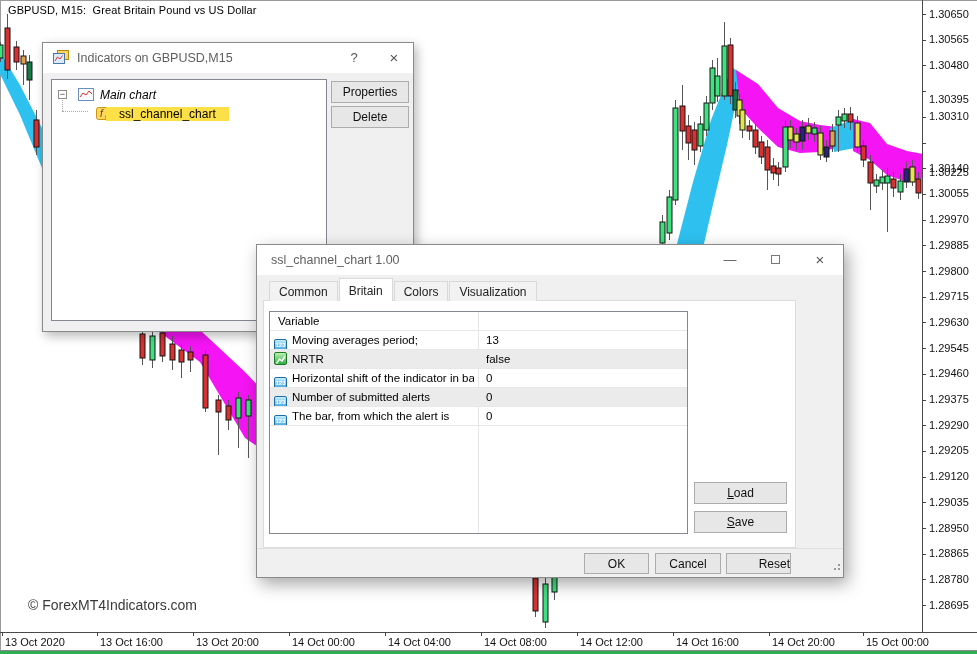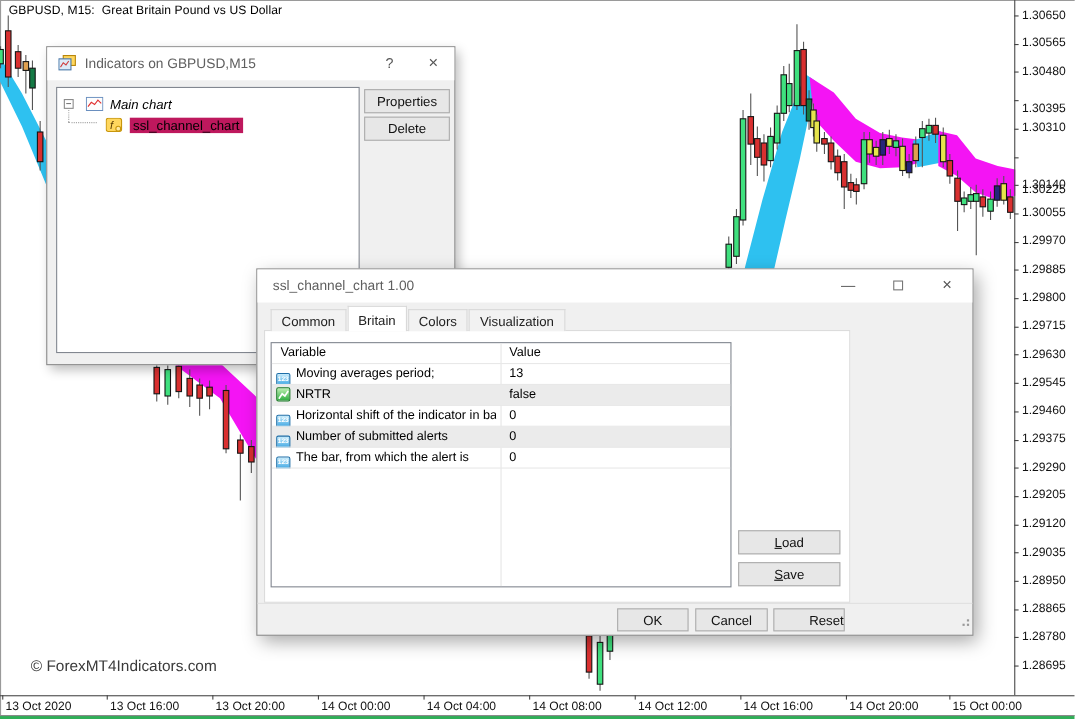--- a/index.html
+++ b/index.html
@@ -38,28 +38,28 @@
   .listbox { position:absolute; left:8px; top:36px; width:276px; height:242px; background:#fff; border:1px solid #828790; }
   .tree-row { position:absolute; height:17px; font-size:12px; color:#000; }
   .tree-root-row { left:6px; top:7px; }
   .tree-child-row { left:6px; top:26px; }
   .expander { position:absolute; left:0; top:3px; width:9px; height:9px; background:#fff; border:1px solid #8c8c8c; font-size:9px; line-height:7px; text-align:center; color:#333; }
   .tree-icon { position:absolute; top:1px; }
   .tree-label { position:absolute; top:1px; white-space:nowrap; }
   .tree-root-row .tree-icon { left:20px; }
   .tree-root-row .tree-label { left:42px;font-style:italic; }
   .tree-child-row .tree-icon { left:38px; }
-  .tree-child-row .tree-label { left:60px; background:#be185d; padding:0 3px; }
+  .tree-child-row .tree-label { left:48px; background:#fde047; padding:0 13px; }
   .connector-v { position:absolute; left:10px; top:17px; width:1px; height:14px; border-left:1px dotted #a8a8a8; }
   .connector-h { position:absolute; left:10px; top:31px; width:26px; height:1px; border-top:1px dotted #a8a8a8; }
   #btn-properties { left:288px; top:38px; width:78px; height:22px; }
   #btn-delete { left:288px; top:63px; width:78px; height:22px; }
 
   
-  #settings-dialog { left:233px; top:244px; width:652px; height:334px; z-index:30; box-shadow:4px 6px 16px rgba(0,0,0,.35); }
+  #settings-dialog { left:256px; top:244px; width:588px; height:334px; z-index:30; box-shadow:4px 6px 16px rgba(0,0,0,.35); }
   #set-min { right:104px; }
   #set-max { right:59px; }
   #set-close { right:14px; font-size:15px; }
   .max-box { display:inline-block; width:9px; height:9px; border:1px solid #777; margin-top:4px; }
   .tab-page { position:absolute; left:6px; top:55px; width:533px; height:248px; background:#fff; border:1px solid #dcdcdc; }
   #tabs { position:absolute; left:12px; top:36px; height:20px; z-index:2; display:flex; align-items:flex-end; }
   .tab { font-size:12px; color:#222; padding:3px 9px 4px 9px; background:#f2f2f2; border:1px solid #d9d9d9; border-bottom:none; margin-right:1px; height:20px; }
   .tab.active { background:#fff; height:23px; margin-top:-3px; padding-top:5px; position:relative; z-index:3; }
   .param-box { position:absolute; left:12px; top:66px; width:419px; height:223px; background:#fff; border:1px solid #828790; overflow:hidden; }
   .param-vline { position:absolute; left:208px; top:0; bottom:0; width:1px; background:#e6e6e6; }
@@ -351,21 +351,20 @@
         <div class="tab">Common</div>
         <div class="tab active">Britain</div>
         <div class="tab">Colors</div>
         <div class="tab">Visualization</div>
       </div>
 
     <div class="param-box">
       <div class="param-vline"></div>
       <div class="prow" id="param-header" style="top:0">
         <div class="pcell-name" style="left:8px">Variable</div>
-        <div class="pcell-val">Value</div>
         <div class="sep"></div>
       </div>
       <div id="param-rows">
           <div class="prow" style="top: 19px;">
             <div class="pcell-name"><span class="picon icon-num">123</span><span>Moving averages period;</span></div>
             <div class="pcell-val">13</div>
             <div class="sep"></div>
           </div>
           <div class="prow alt" style="top: 38px;">
             <div class="pcell-name"><span class="picon icon-bool"><svg width="11" height="11">

